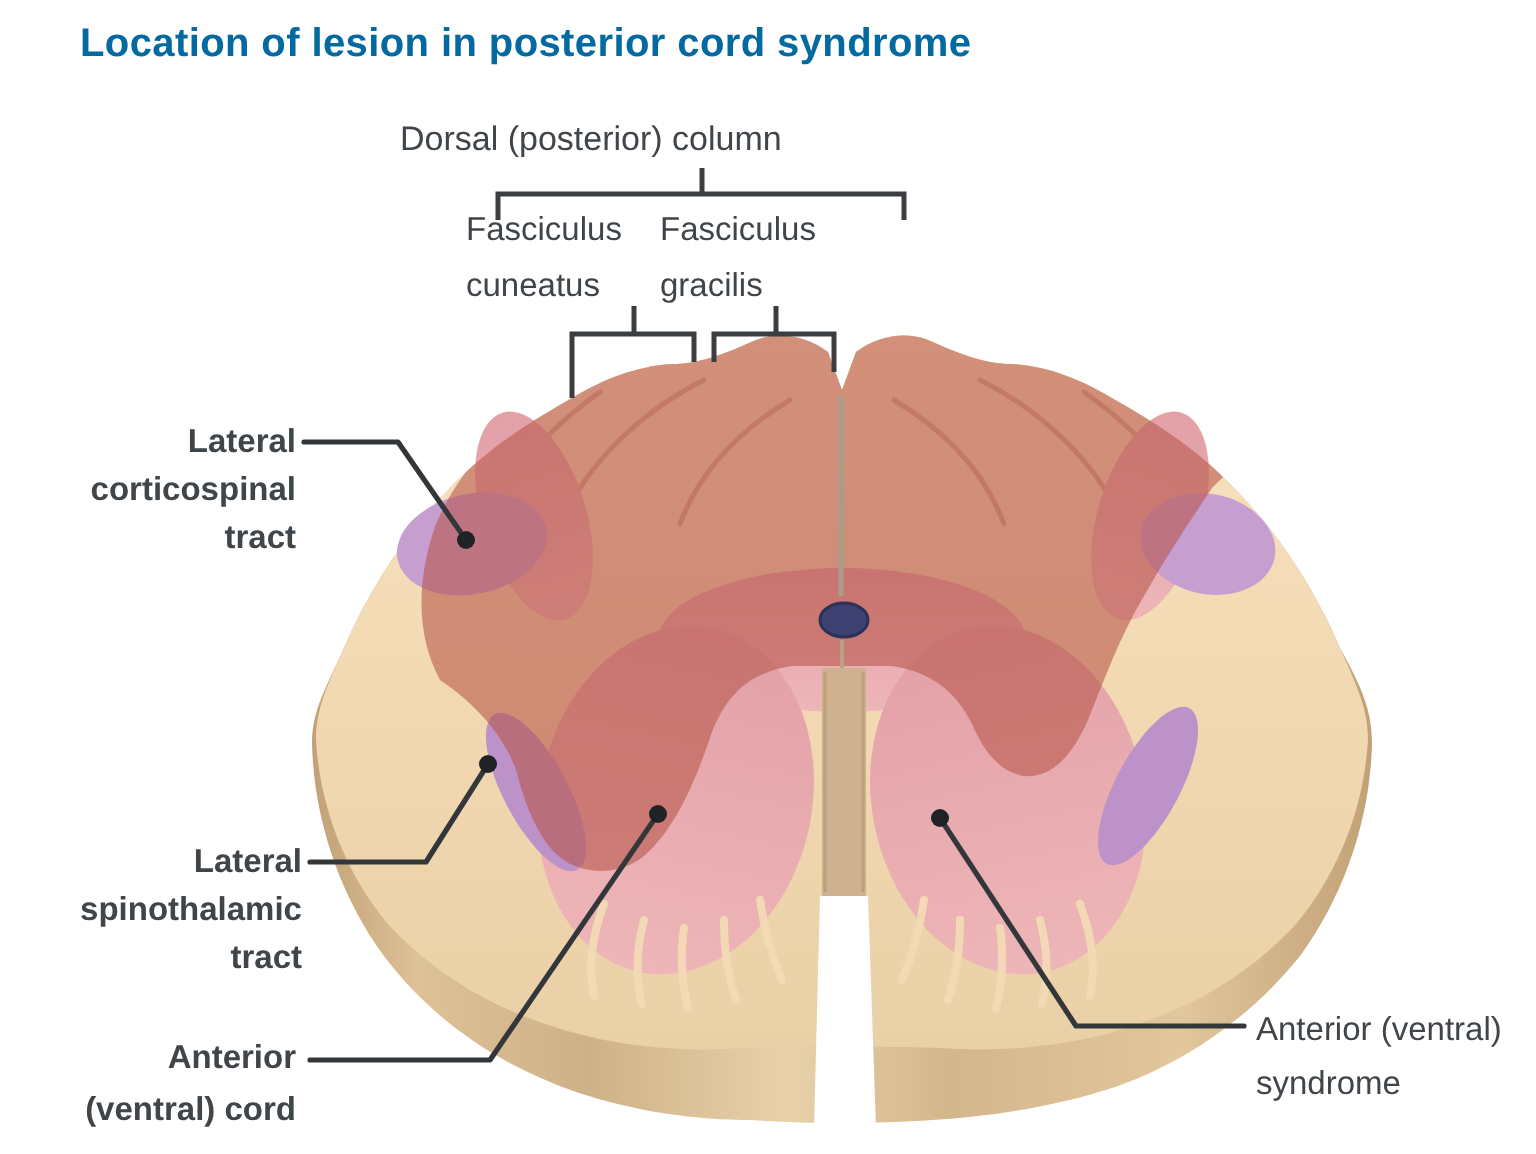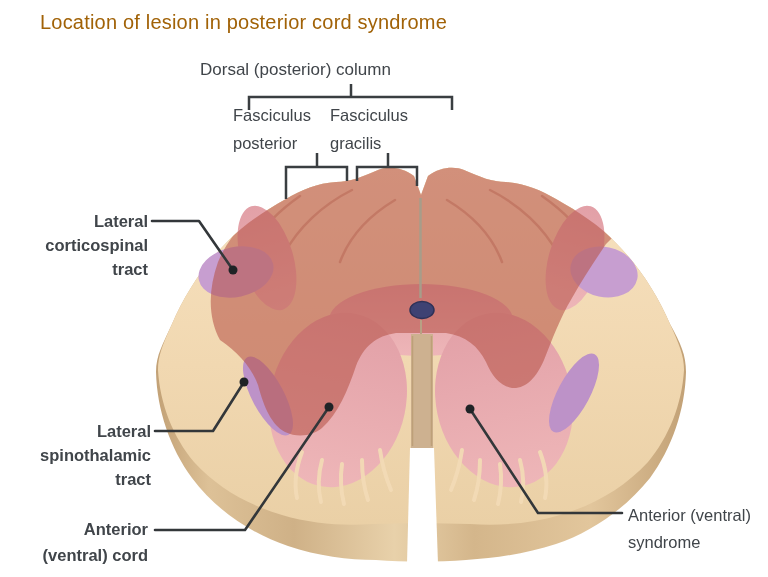--- a/index.html
+++ b/index.html
@@ -1,20 +1,20 @@
 <!DOCTYPE html>
 <html><head>
 <meta charset="utf-8">
 <style>
   html,body{margin:0;padding:0;background:#ffffff;}
   .stage{position:relative;width:768px;height:577px;background:#ffffff;overflow:hidden;
          font-family:"Liberation Sans", sans-serif;}
   .stage svg{position:absolute;left:0;top:0;}
-  .title{position:absolute;left:40px;top:11px;font-size:20px;font-weight:normal;
-         color:#a16207;letter-spacing:.2px;}
+  .title{position:absolute;left:40px;top:11px;font-size:20px;font-weight:bold;
+         color:#0369a1;letter-spacing:.2px;}
   .lbl{position:absolute;font-size:16.5px;color:#40454a;line-height:24px;}
   .lbl.center{}
   .lbl.right{text-align:right;font-weight:bold;}
   .lbl.left{text-align:left;}
   .lbl-dorsal{left:200px;top:59px;width:300px;line-height:22px;font-size:17px;}
   .lbl-cuneatus{left:233px;top:101px;width:140px;line-height:28px;}
   .lbl-gracilis{left:330px;top:101px;width:140px;line-height:28px;}
   .lbl-cortico{left:20px;top:209px;width:128px;}
   .lbl-spino{left:20px;top:419px;width:131px;}
   .lbl-horn{left:20px;top:516px;width:128px;line-height:26px;}
@@ -150,21 +150,21 @@
       <circle cx="470" cy="409" r="4.5"></circle>
     </g>
   </svg>
 
   <div class="title">Location of lesion in posterior cord syndrome</div>
 
   <div class="lbl center lbl-dorsal">Dorsal (posterior) column</div>
 
   <div class="lbl center lbl-cuneatus">
     <div>Fasciculus</div>
-    <div>posterior</div>
+    <div>cuneatus</div>
   </div>
 
   <div class="lbl center lbl-gracilis">
     <div>Fasciculus</div>
     <div>gracilis</div>
   </div>
 
   <div class="lbl right lbl-cortico">
     <div>Lateral</div>
     <div>corticospinal</div>

